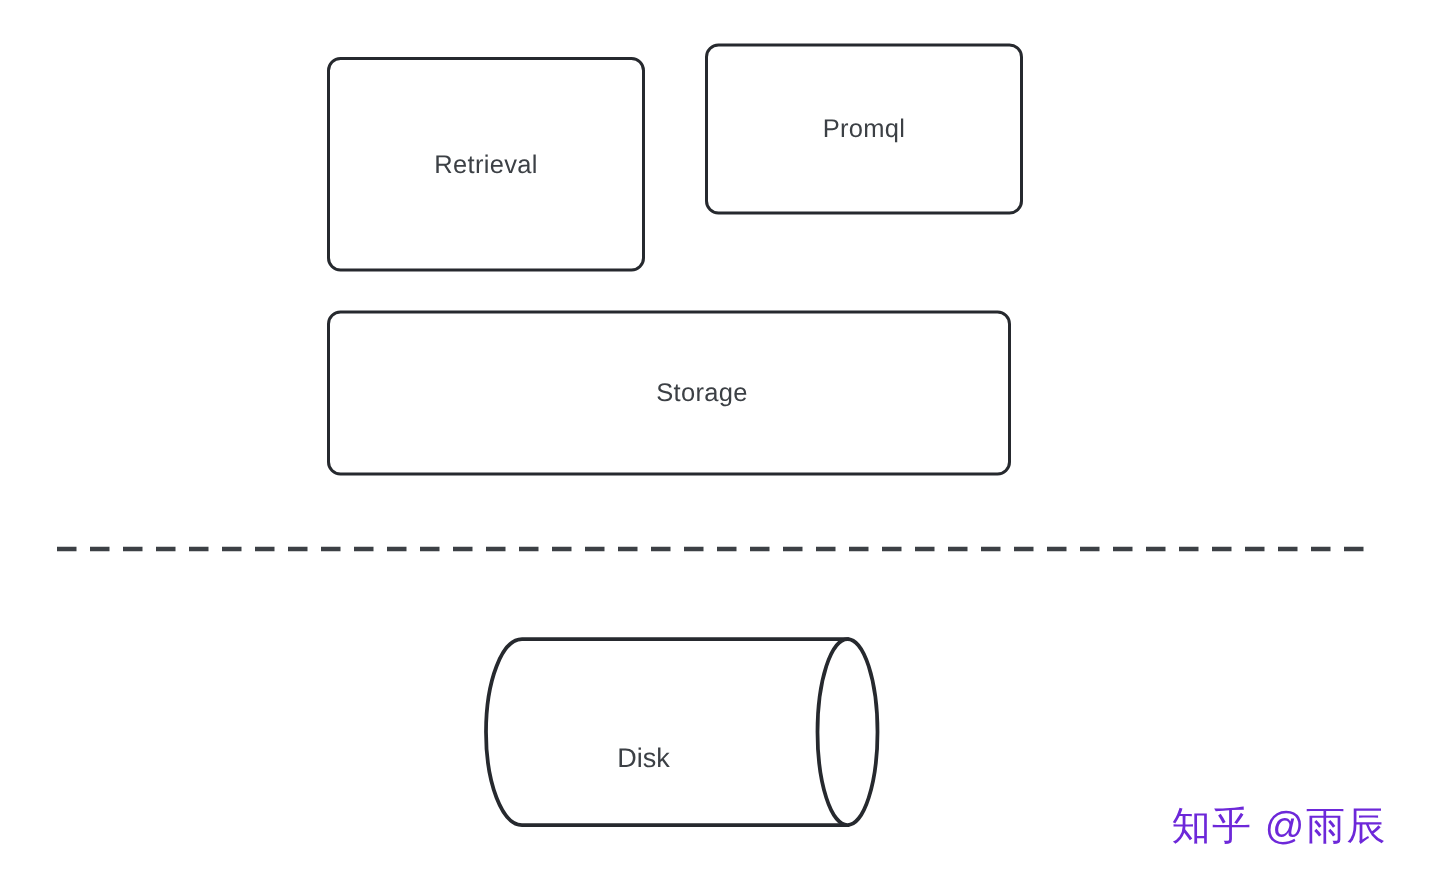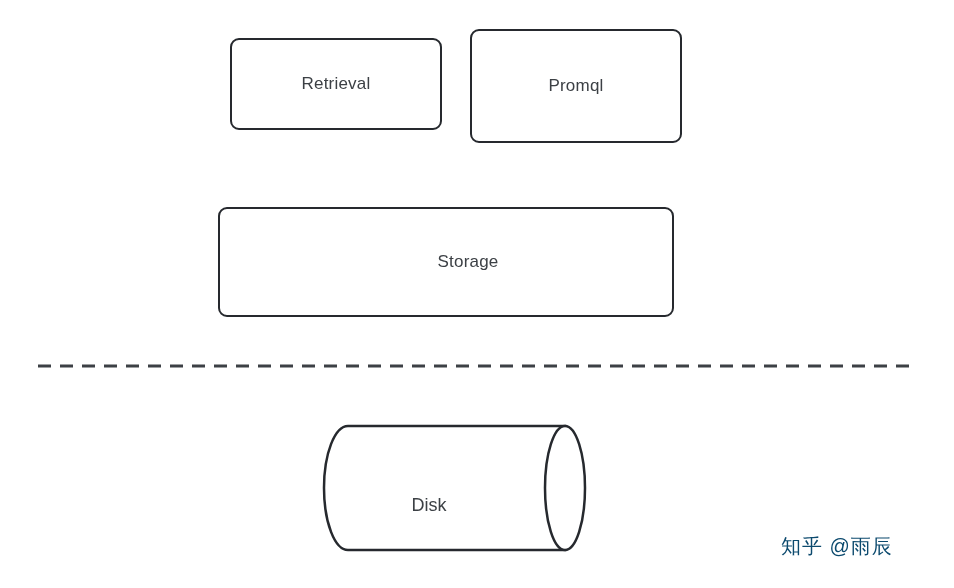--- a/index.html
+++ b/index.html
@@ -23,21 +23,21 @@
     background: #ffffff;
     display: flex;
     align-items: center;
     justify-content: center;
   }
   .node-label {
     font-size: 17px;
     color: #3c4045;
     letter-spacing: 0.2px;
   }
-  #node-retrieval { left: 230px; top: 38px;  width: 212px; height: 92px; align-items: center; }
+  #node-retrieval { left: 218px; top: 38px;  width: 212px; height: 143px; align-items: center; }
   #node-promql    { left: 470px; top: 29px;  width: 212px; height: 114px; }
   #node-storage   { left: 218px; top: 207px; width: 456px; height: 110px; padding-left: 44px; }
   .shapes-overlay {
     position: absolute;
     left: 0; top: 0;
     width: 954px; height: 588px;
     pointer-events: none;
   }
   .disk-label-box {
     position: absolute;
@@ -47,22 +47,22 @@
     align-items: center;
     justify-content: center;
   }
   .disk-label {
     font-size: 18px;
     color: #3c4045;
   }
   .watermark {
     position: absolute;
     left: 781px; top: 533px;
-    font-size: 20px;
-    color: #0c4a6e;
+    font-size: 26px;
+    color: #6d28d9;
     text-shadow: 1px 1px 0 #ffffff;
     white-space: nowrap;
     letter-spacing: 1px;
   }
 </style>
 </head>
 <body>
 
 <div class="canvas">
 

